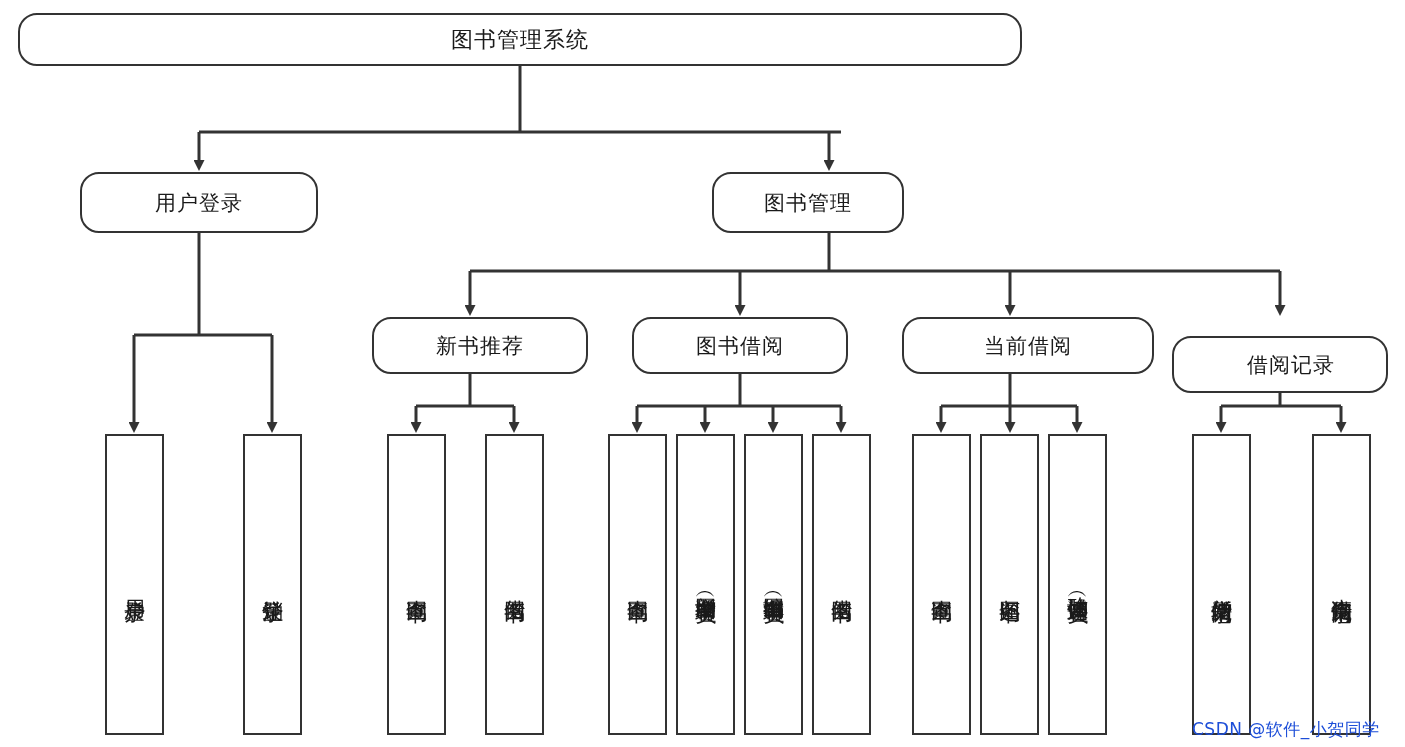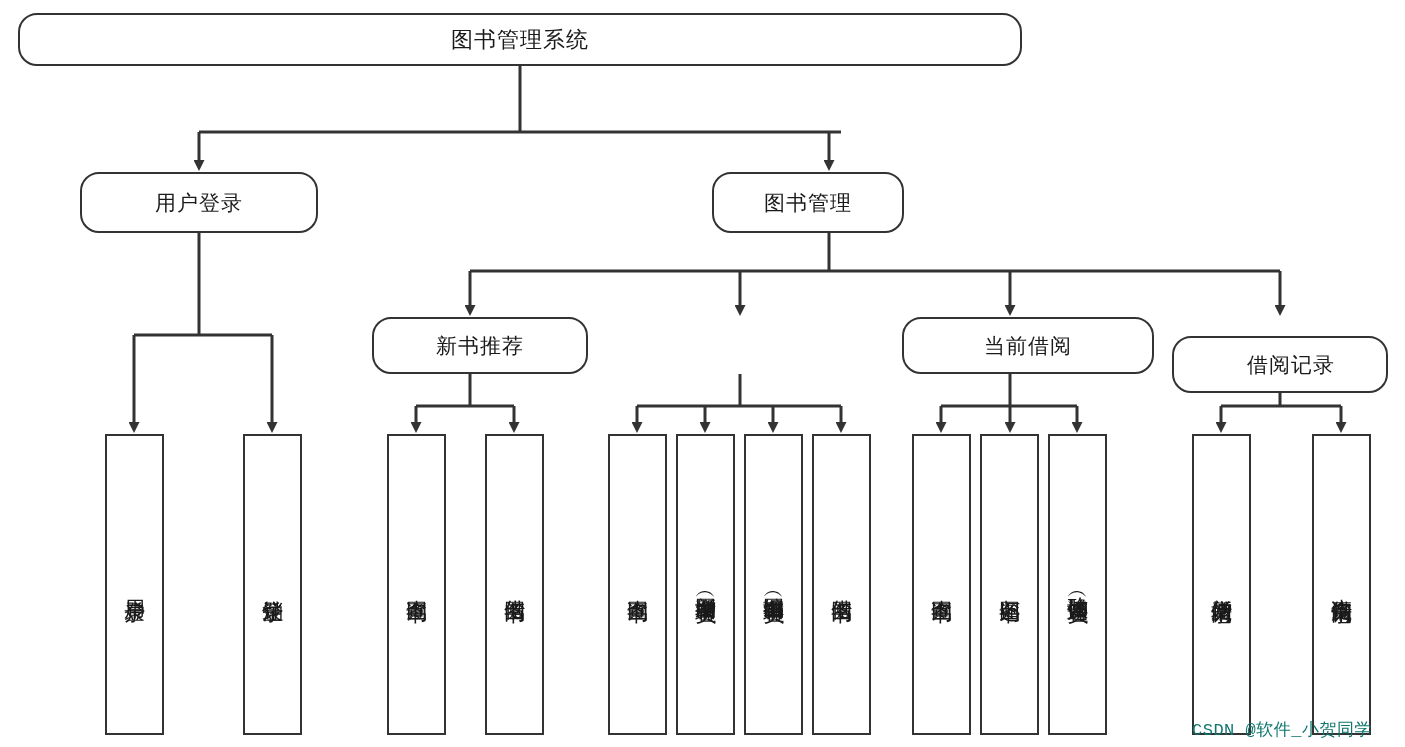--- a/index.html
+++ b/index.html
@@ -57,26 +57,25 @@
     writing-mode: vertical-rl;
     text-orientation: upright;
     display: block;
     max-height: 100%;
   }
   .node.root {
     font-size: 22px;
   }
   .watermark {
     position: absolute;
-    color: #0f766e;
+    color: #1d4ed8;
     font-size: 17px;
     letter-spacing: 0.5px;
     white-space: nowrap;
     user-select: none;
-    font-family: Liberation Mono, monospace;
   }
 </style>
 </head>
 <body>
 
 <div id="canvas">
 
   <svg class="wires" viewBox="0 0 1405 747">
     <defs>
       <marker id="arrow" markerWidth="11" markerHeight="11" refX="1" refY="5.5" orient="auto" markerUnits="userSpaceOnUse">
@@ -146,20 +145,23 @@
   <div class="node horiz" style="left:80px; top:172px; width:238px; height:61px;">
     <span>用户登录</span>
   </div>
   <div class="node horiz" style="left:712px; top:172px; width:192px; height:61px;">
     <span>图书管理</span>
   </div>
 
   <div class="node horiz" style="left:372px; top:317px; width:216px; height:57px;">
     <span>新书推荐</span>
   </div>
+  <div class="node horiz" style="left:632px; top:317px; width:216px; height:57px;">
+    <span>图书借阅</span>
+  </div>
   <div class="node horiz" style="left:902px; top:317px; width:252px; height:57px;">
     <span>当前借阅</span>
   </div>
   <div class="node horiz" style="left:1172px; top:336px; width:216px; height:57px;padding-left:22px;">
     <span>借阅记录</span>
   </div>
 
   <div class="node vert" style="left:105px; top:434px; width:59px; height:301px;">
     <span class="vtext">用户登录</span>
   </div>

